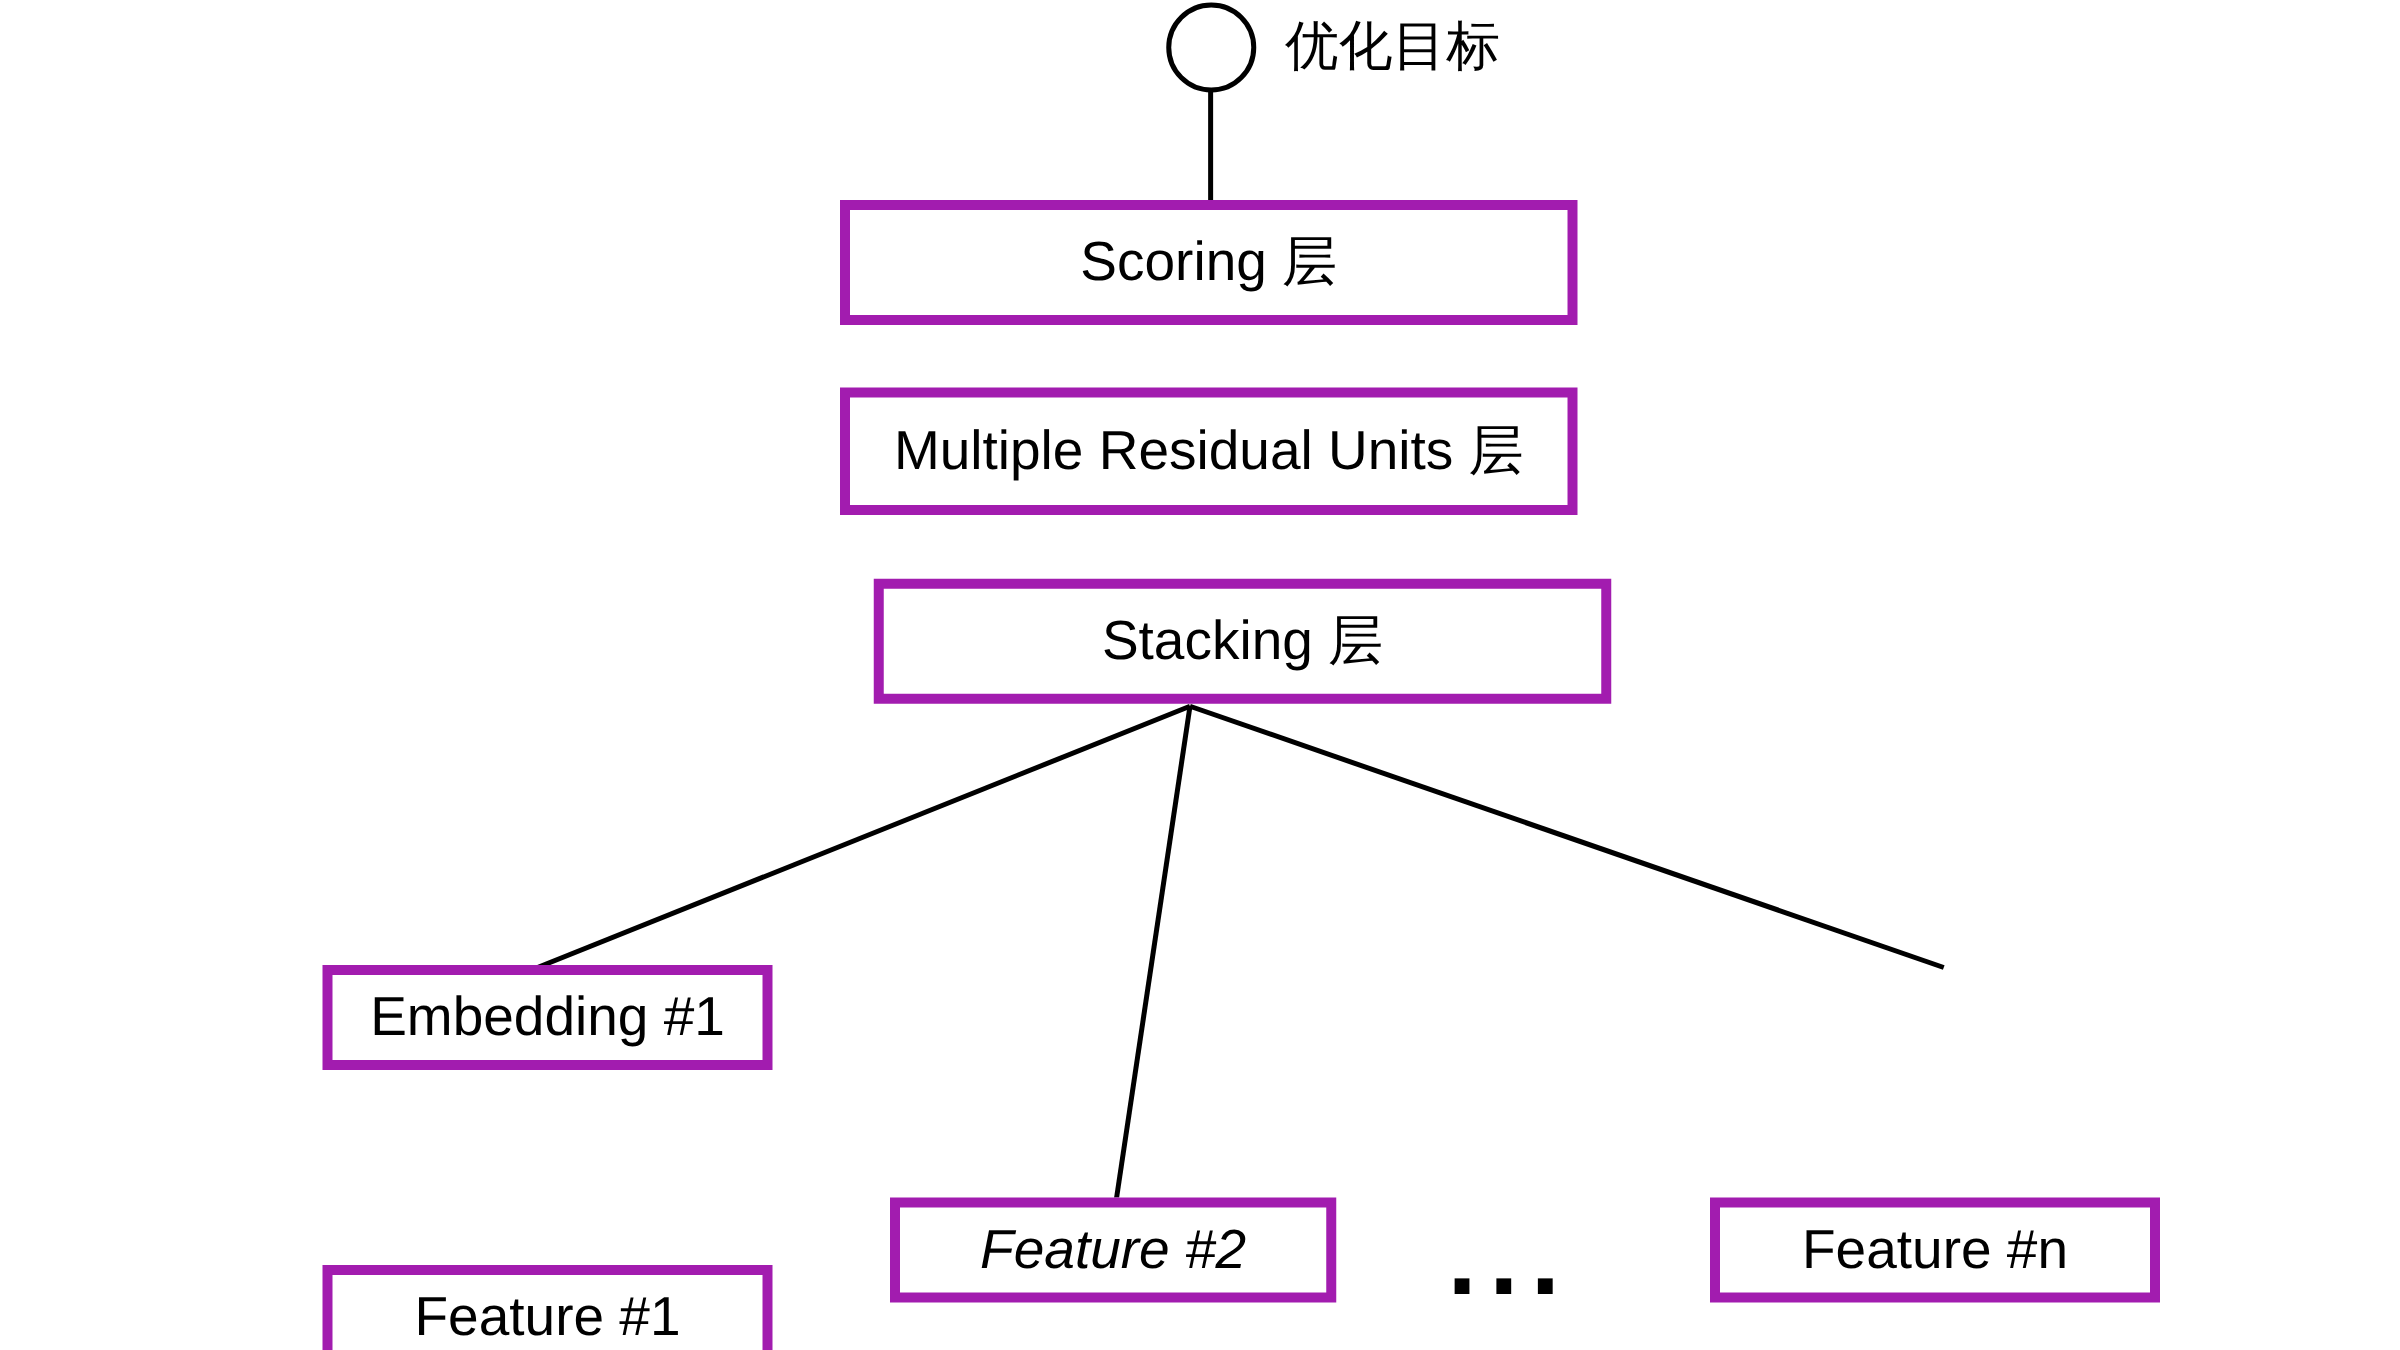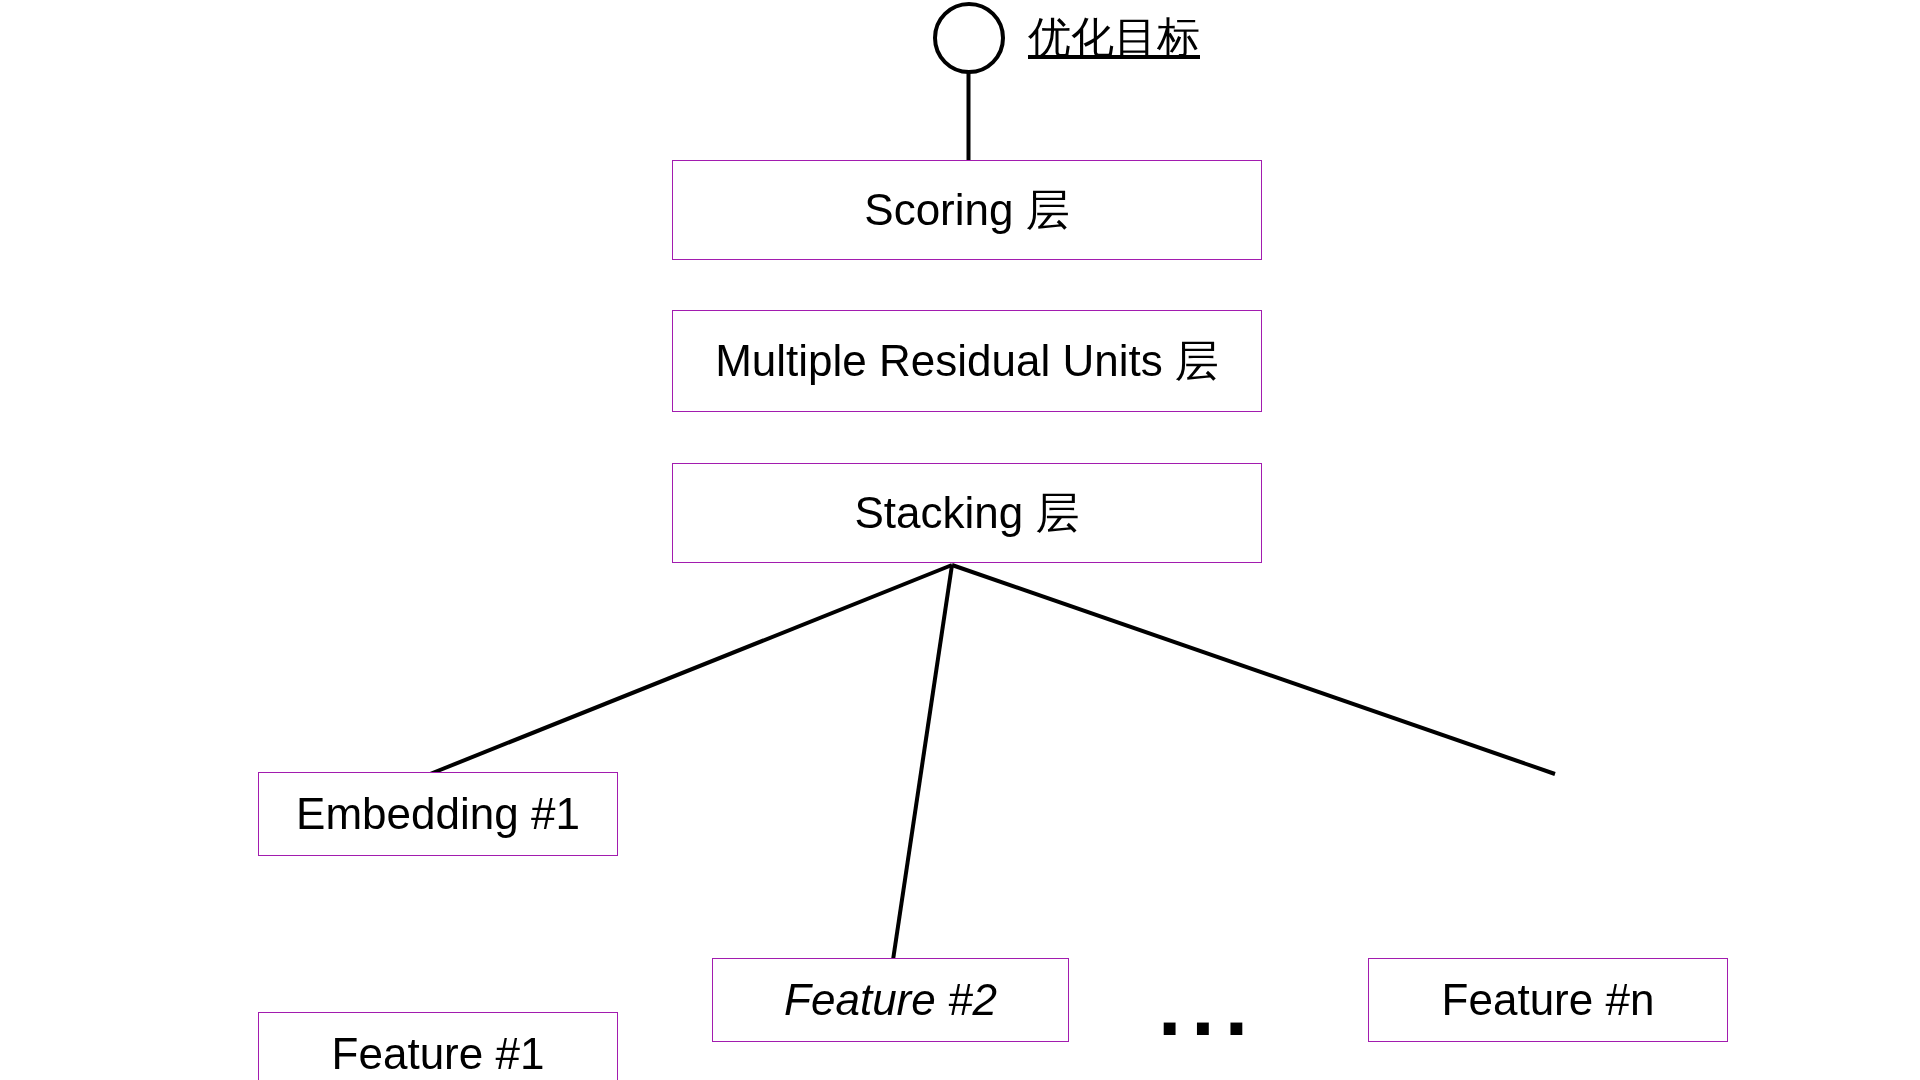--- a/index.html
+++ b/index.html
@@ -19,54 +19,53 @@
   #wires {
     position: absolute;
     left: 0;
     top: 0;
     width: 1920px;
     height: 1080px;
   }
   .node-box {
     position: absolute;
     box-sizing: border-box;
-    border: 1px solid #a21caf;
+    border: 8px solid #a21caf;
     background: #ffffff;
     display: flex;
     align-items: center;
     justify-content: center;
     font-size: 44px;
     line-height: 1.1;
     white-space: nowrap;
   }
   .layer-box {
     left: 672px;
     width: 590px;
     height: 100px;
   }
   #box-scoring   { top: 160px; }
   #box-residual  { top: 310px; height: 102px; }
-  #box-stacking  { top: 463px; }
+  #box-stacking  { top: 463px; margin-left: 27px; }
   .leaf-box {
     width: 360px;
     height: 84px;
   }
   #box-embedding-1 { left: 258px;  top: 772px; }
   #box-embedding-n { left: 1368px; top: 772px; }
   #box-feature-1   { left: 258px;  top: 1012px; justify-content: center; }
   #box-feature-2   { left: 712px;  top: 958px; width: 357px; font-style: italic; }
   #box-feature-n   { left: 1368px; top: 958px; }
   #target-label {
     position: absolute;
     left: 1028px;
     top: 13px;
     font-size: 43px;
     line-height: 48px;
     white-space: nowrap;
-    text-decoration: underline;
   }
   #ellipsis {
     position: absolute;
     left: 1148px;
     top: 964px;
     width: 120px;
     text-align: center;
     font-weight: bold;
     font-size: 84px;
     line-height: 84px;

